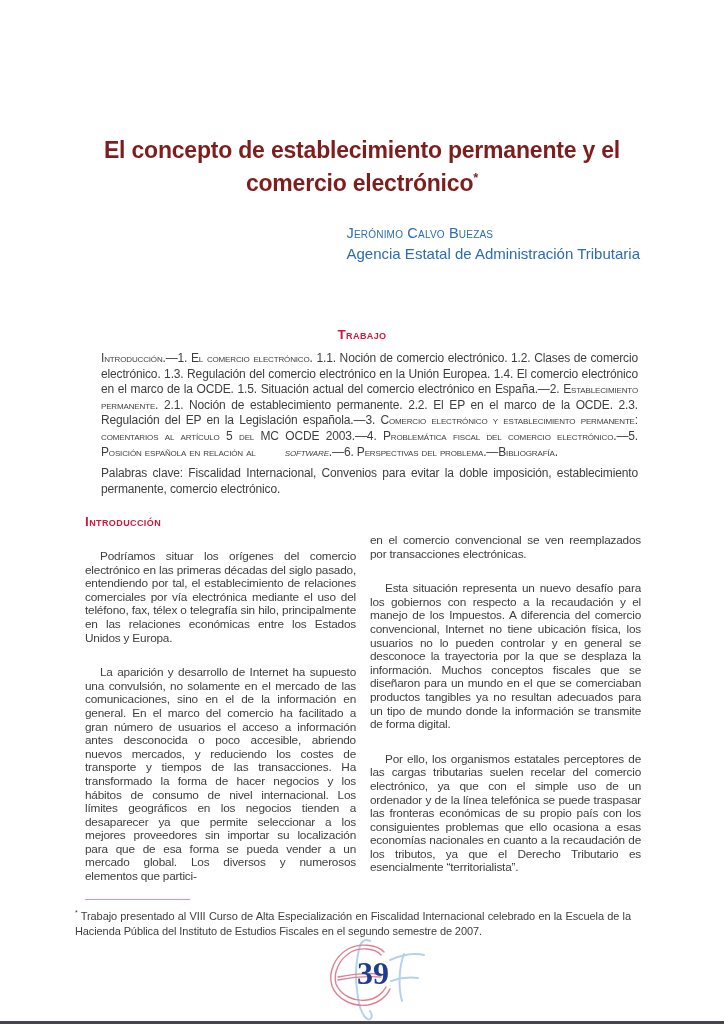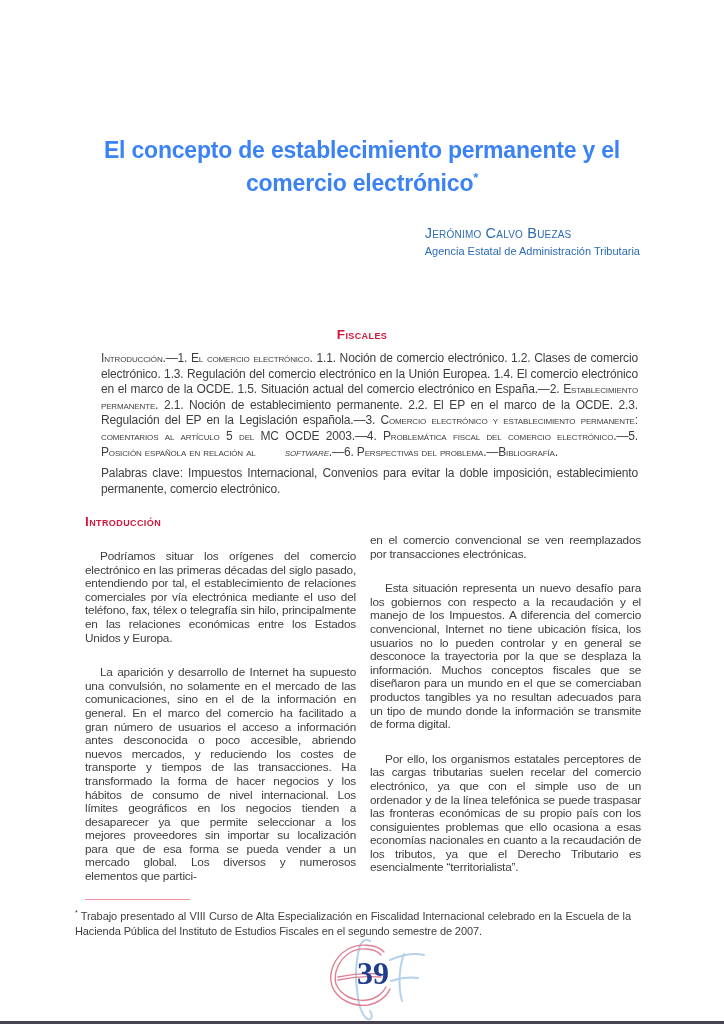--- a/index.html
+++ b/index.html
@@ -9,29 +9,29 @@
     width:724px; height:1024px;
     background:#ffffff;
     font-family:"Liberation Sans", sans-serif;
     color:#3e3e3e;
     overflow:hidden;
   }
   .title {
     position:absolute; top:136px; left:40px; right:40px;
     text-align:center;
     font-size:23px; line-height:28px; font-weight:bold;
-    color:#3b82f6; letter-spacing:-0.2px;
+    color:#7f1d1d; letter-spacing:-0.2px;
   }
   .title sup { font-size:13px; }
   .author-block {
     position:absolute; top:225px; right:84px;
     text-align:left; color:#2b6cb4;
   }
   .author { font-size:14.5px; font-variant:small-caps; letter-spacing:0.2px; }
-  .affiliation { font-size:11px; margin-top:4px; }
+  .affiliation { font-size:15px; margin-top:4px; }
   .sumario-heading {
     position:absolute; top:327px; left:0; right:0;
     text-align:center; color:#d1173b;
     font-weight:bold; font-size:13.5px;
     font-variant:small-caps; letter-spacing:0.4px;
   }
   .sumario-text {
     position:absolute; top:351px; left:101px; width:537px;
     font-size:12px; line-height:15.6px;
     text-align:justify; letter-spacing:-0.15px;
@@ -83,24 +83,24 @@
 
 <div class="page">
 
   <h1 class="title"><span>El concepto de establecimiento permanente y el</span><br><span>comercio electrónico</span><sup>*</sup></h1>
 
   <div class="author-block">
     <div class="author">Jerónimo Calvo Buezas</div>
     <div class="affiliation">Agencia Estatal de Administración Tributaria</div>
   </div>
 
-  <div class="sumario-heading">Fiscales</div>
+  <div class="sumario-heading">Trabajo</div>
   <p class="sumario-text"><span class="sc">Introducción</span><span>.—1. </span><span class="sc">El comercio electrónico</span><span>. 1.1. Noción de comercio electrónico. 1.2. Clases de comercio electrónico. 1.3. Regulación del comercio electrónico en la Unión Europea. 1.4. El comercio electrónico en el marco de la OCDE. 1.5. Situación actual del comercio electrónico en España.—2. </span><span class="sc">Establecimiento permanente</span><span>. 2.1. Noción de establecimiento permanente. 2.2. El EP en el marco de la OCDE. 2.3. Regulación del EP en la Legislación española.—3. </span><span class="sc">Comercio electrónico y establecimiento permanente: comentarios al artículo 5 del MC OCDE 2003</span><span>.—4. </span><span class="sc">Problemática fiscal del comercio electrónico</span><span>.—5. </span><span class="sc">Posición española en relación al </span><span class="sci">software</span><span>.—6. </span><span class="sc">Perspectivas del problema</span><span>.—</span><span class="sc">Bibliografía</span><span>.</span></p>
 
-  <p class="keywords"><span class="i">Palabras clave</span><span>: Impuestos Internacional, Convenios para evitar la doble imposición, establecimiento permanente, comercio electrónico.</span></p>
+  <p class="keywords"><span class="i">Palabras clave</span><span>: Fiscalidad Internacional, Convenios para evitar la doble imposición, establecimiento permanente, comercio electrónico.</span></p>
 
   <div class="columns">
     <div class="col">
       <div class="section-heading">Introducción</div>
       <p class="body-p indent"><span>Podríamos situar los orígenes del comercio electrónico en las primeras décadas del siglo pasado, entendiendo por tal, el establecimiento de relaciones comerciales por vía electrónica mediante el uso del teléfono, fax, télex o telegrafía sin hilo, principalmente en las relaciones económicas entre los Estados Unidos y Europa.</span></p>
       <p class="body-p indent"><span>La aparición y desarrollo de </span><span class="i">Internet</span><span> ha supuesto una convulsión, no solamente en el mercado de las comunicaciones, sino en el de la información en general. En el marco del comercio ha facilitado a gran número de usuarios el acceso a información antes desconocida o poco accesible, abriendo nuevos mercados, y reduciendo los costes de transporte y tiempos de las transacciones. Ha transformado la forma de hacer negocios y los hábitos de consumo de nivel internacional. Los límites geográficos en los negocios tienden a desaparecer ya que permite seleccionar a los mejores proveedores sin importar su localización para que de esa forma se pueda vender a un mercado global. Los diversos y numerosos elementos que partici-</span></p>
     </div>
     <div class="col">
       <p class="body-p"><span>en el comercio convencional se ven reemplazados por transacciones electrónicas.</span></p>
       <p class="body-p indent"><span>Esta situación representa un nuevo desafío para los gobiernos con respecto a la recaudación y el manejo de los Impuestos. A diferencia del comercio convencional, </span><span class="i">Internet</span><span> no tiene ubicación física, los usuarios no lo pueden controlar y en general se desconoce la trayectoria por la que se desplaza la información. Muchos conceptos fiscales que se diseñaron para un mundo en el que se comerciaban productos tangibles ya no resultan adecuados para un tipo de mundo donde la información se transmite de forma digital.</span></p>

